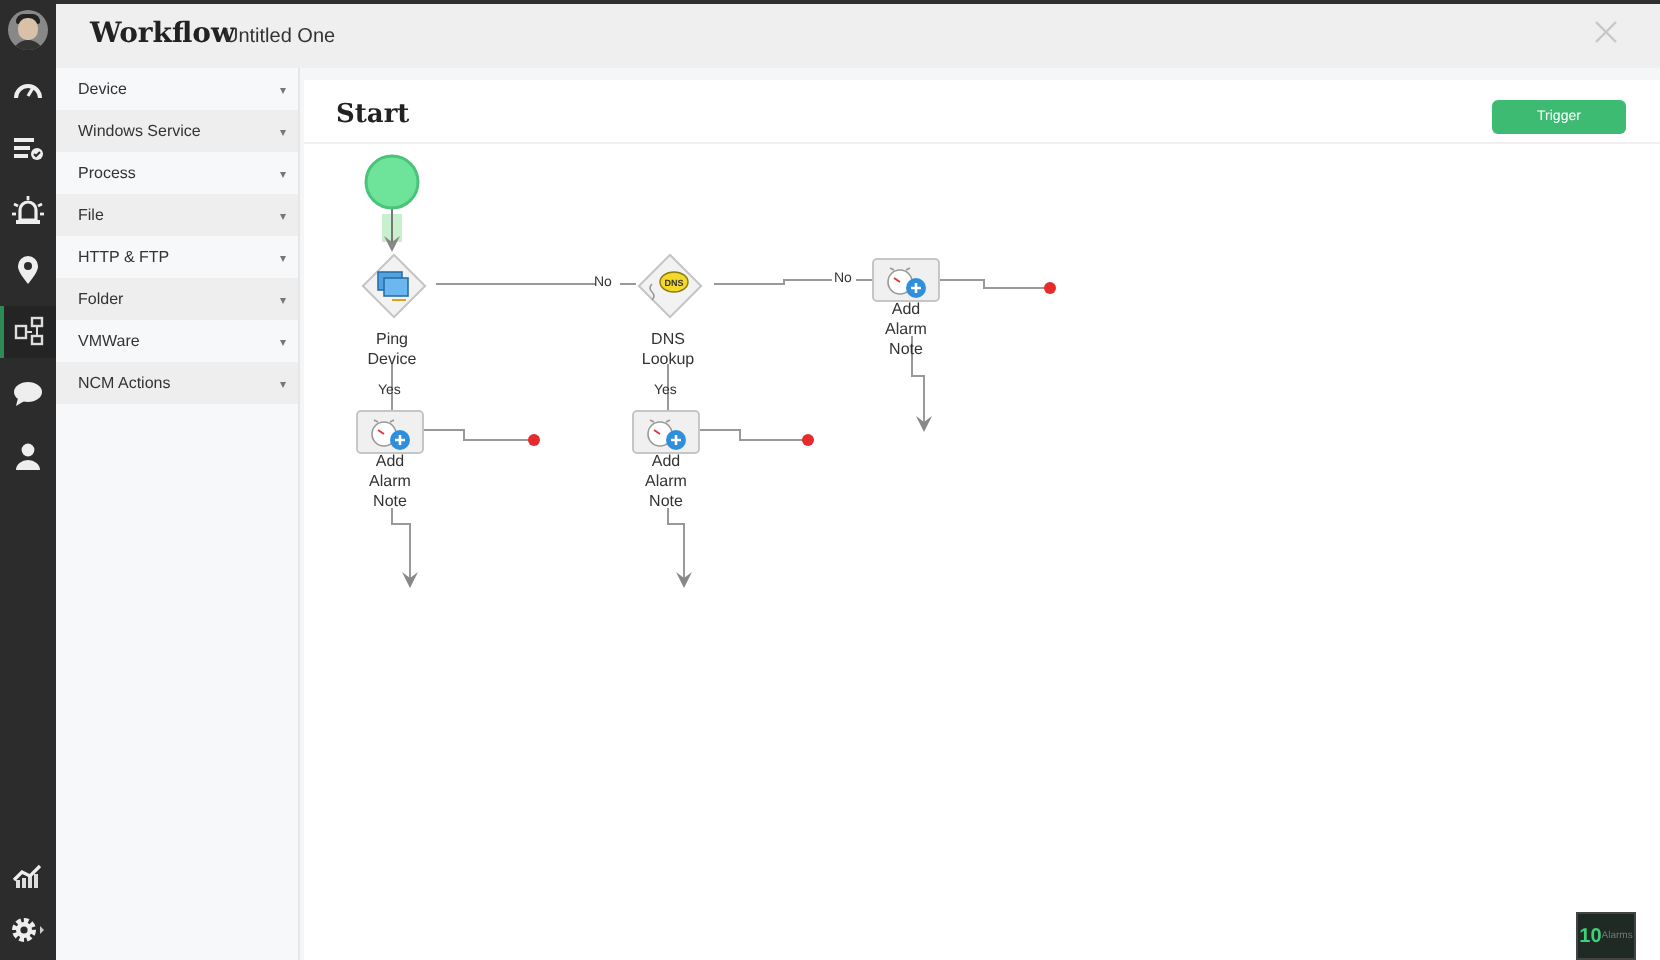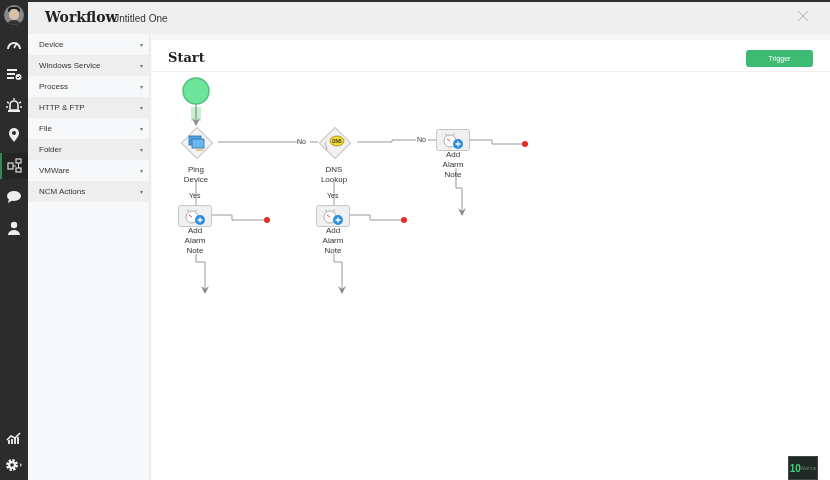--- a/index.html
+++ b/index.html
@@ -144,25 +144,25 @@
       </div>
     <div class="mi">
         <span>Windows Service</span>
         <span class="caret">▾</span>
       </div>
     <div class="mi">
         <span>Process</span>
         <span class="caret">▾</span>
       </div>
     <div class="mi">
+        <span>File</span>
+        <span class="caret">▾</span>
+      </div>
+    <div class="mi">
         <span>HTTP &amp; FTP</span>
-        <span class="caret">▾</span>
-      </div>
-    <div class="mi">
-        <span>File</span>
         <span class="caret">▾</span>
       </div>
     <div class="mi">
         <span>Folder</span>
         <span class="caret">▾</span>
       </div>
     <div class="mi">
         <span>VMWare</span>
         <span class="caret">▾</span>
       </div>

